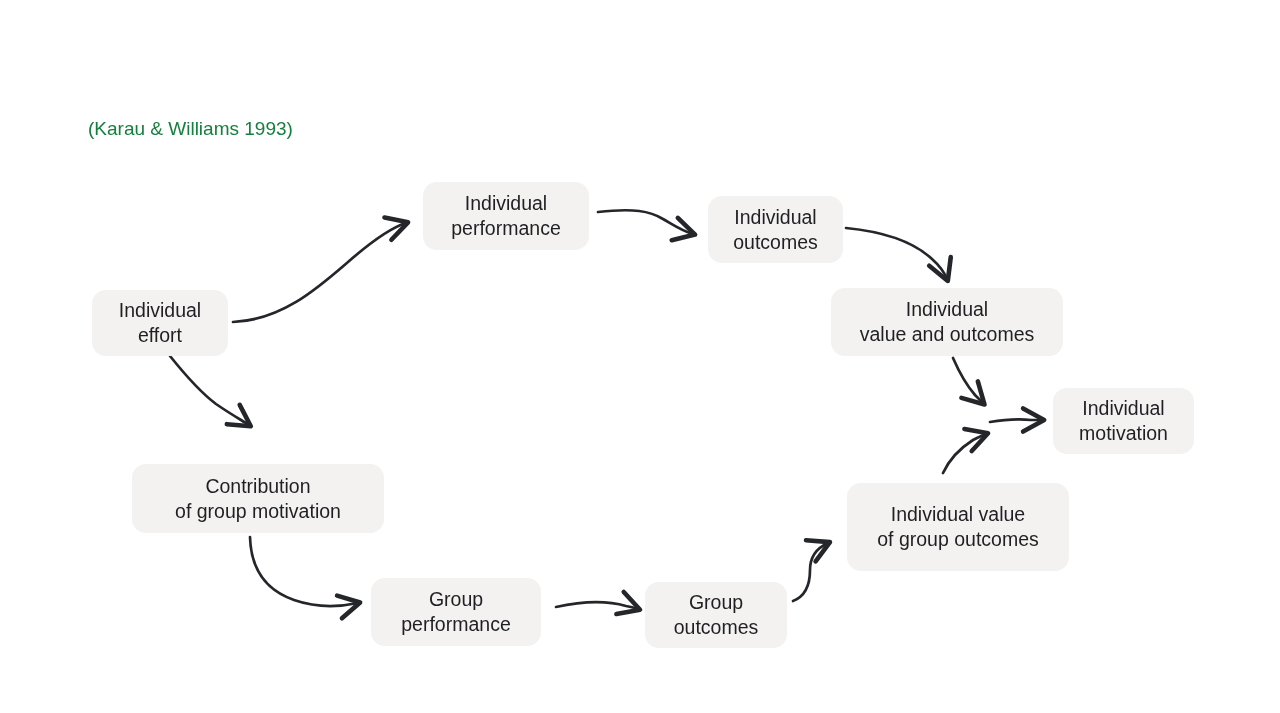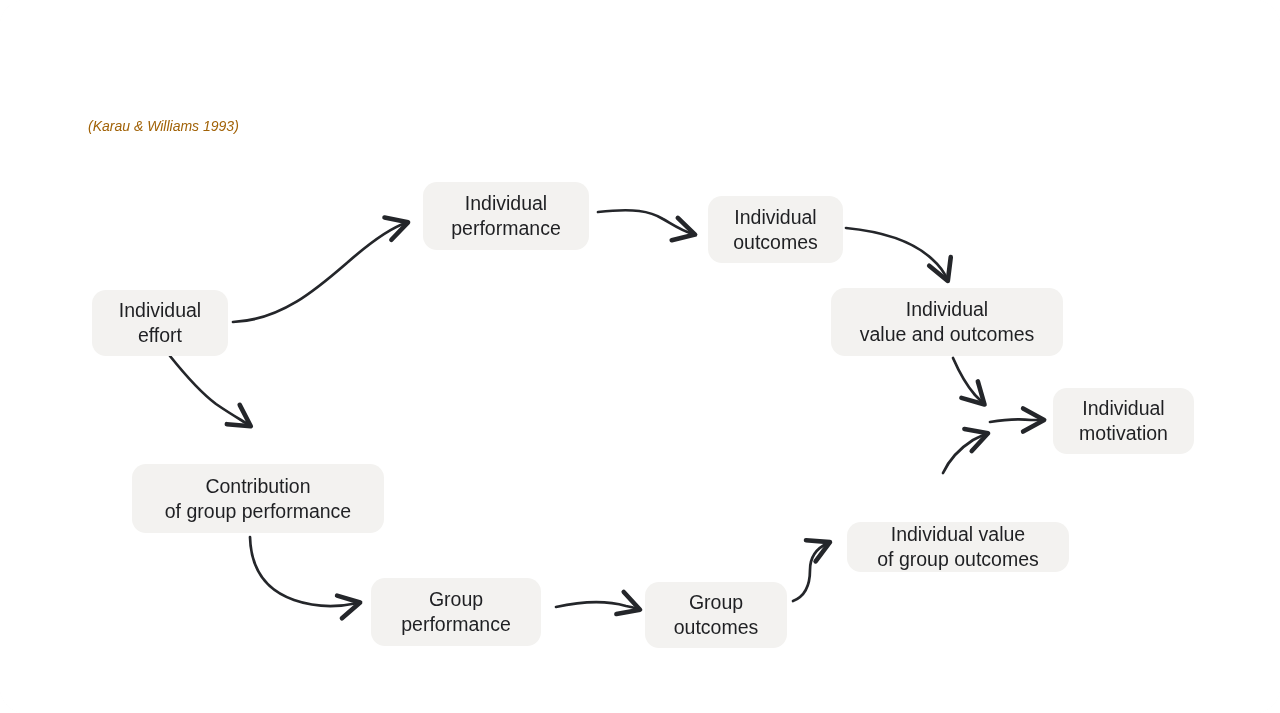--- a/index.html
+++ b/index.html
@@ -42,26 +42,25 @@
     font-weight: 700;
     letter-spacing: -0.8px;
     color: #1c1d20;
     line-height: 1.1;
     white-space: nowrap;
   }
   #subtitle {
     position: absolute;
     left: 88px;
     top: 118px;
-    font-size: 14px;
+    font-size: 19px;
     font-weight: 400;
-    color: #a16207;
+    color: #15803d;
     line-height: 1.2;
     white-space: nowrap;
-    font-style: italic;
   }
 
   #diagram {
     position: absolute;
     left: 0;
     top: 0;
     width: 1280px;
     height: 713px;
   }
   #arrow-layer {
@@ -142,25 +141,25 @@
     <div class="node" style="left:708px; top:196px; width:135px; height:67px;">Individual
 outcomes</div>
 
     <div class="node" style="left:831px; top:288px; width:232px; height:68px;">Individual
 value and outcomes</div>
 
     <div class="node" style="left:1053px; top:388px; width:141px; height:66px;">Individual
 motivation</div>
 
     <div class="node" style="left:132px; top:464px; width:252px; height:69px;">Contribution
-of group performance</div>
+of group motivation</div>
 
     <div class="node" style="left:371px; top:578px; width:170px; height:68px;">Group
 performance</div>
 
     <div class="node" style="left:645px; top:582px; width:142px; height:66px;">Group
 outcomes</div>
 
-    <div class="node" style="left:847px; top:522px; width:222px; height:50px;">Individual value
+    <div class="node" style="left:847px; top:483px; width:222px; height:88px;">Individual value
 of group outcomes</div>
 
   </div>
 </div>
 
 </body></html>

